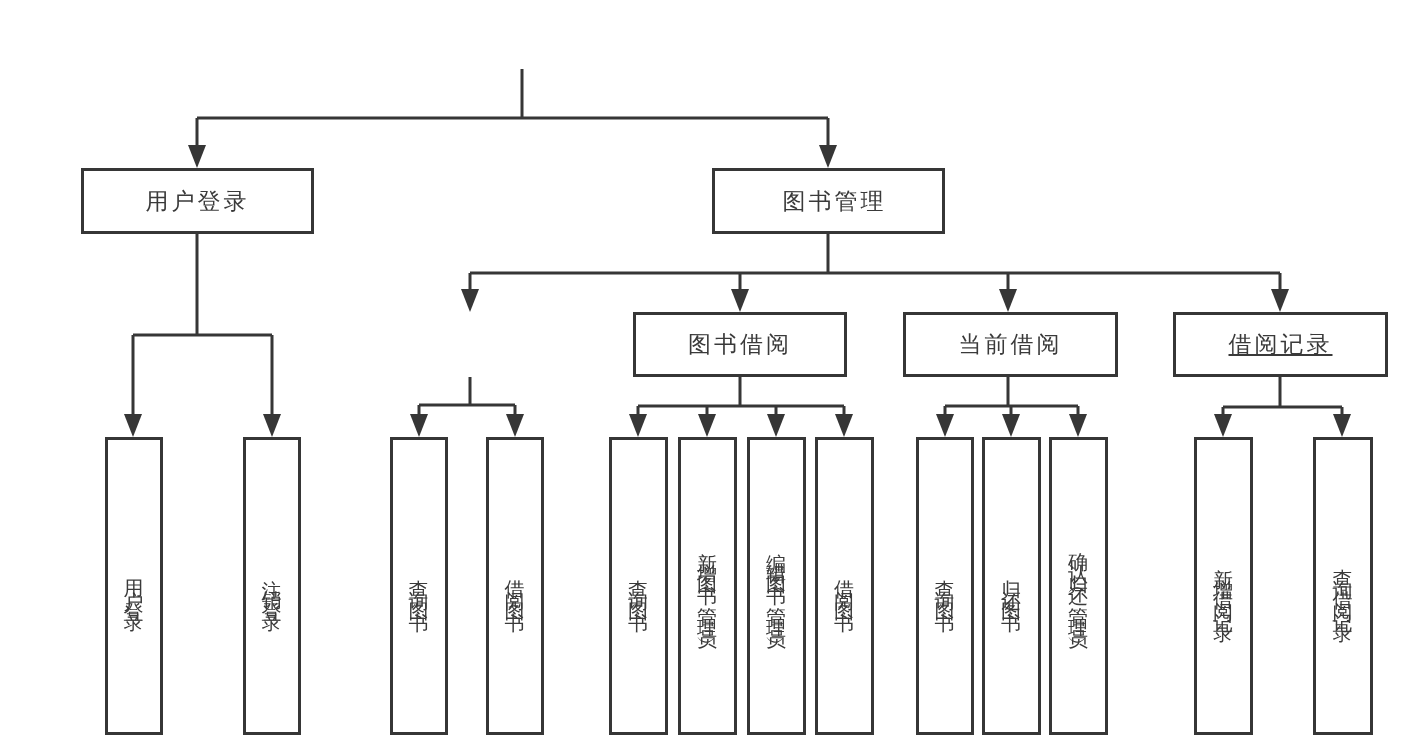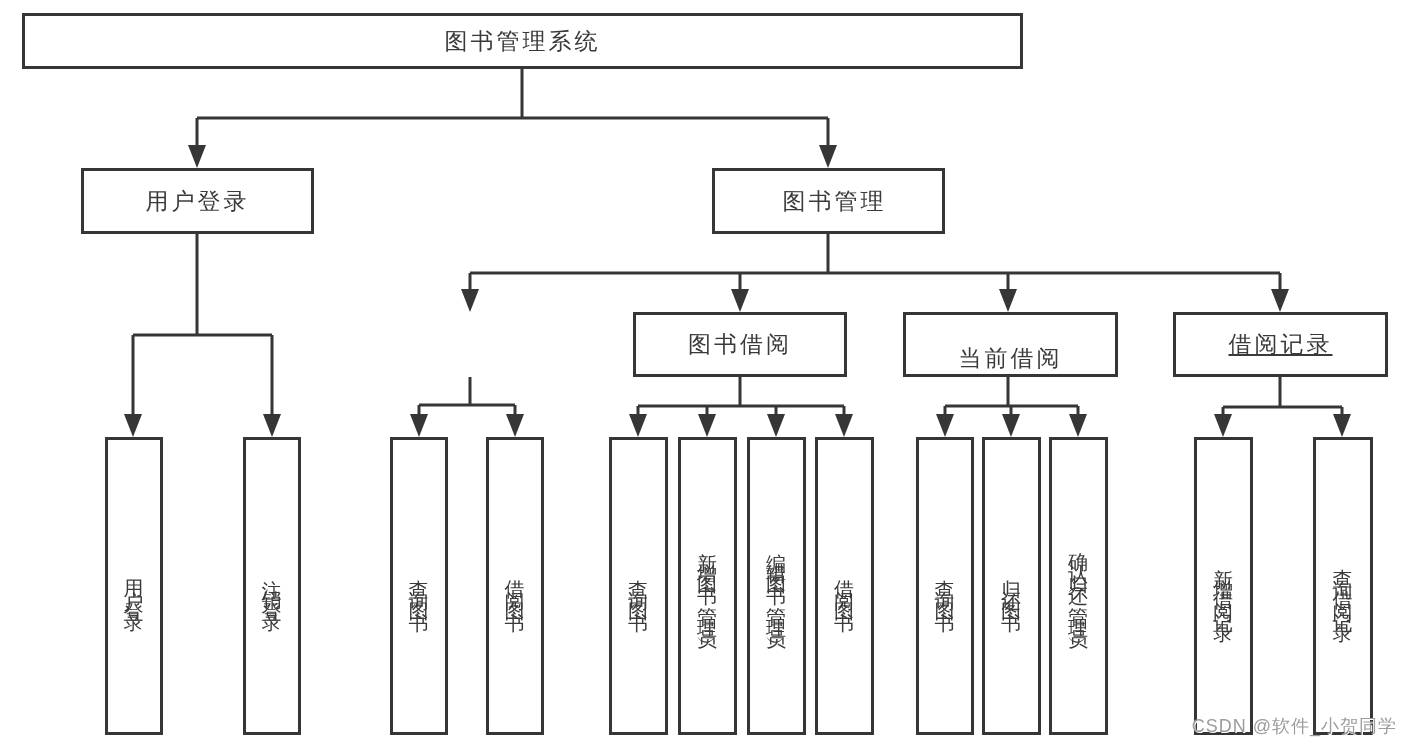--- a/index.html
+++ b/index.html
@@ -86,35 +86,32 @@
       <path d="M767 414 L785 414 L776 437 Z"></path>
       <path d="M835 414 L853 414 L844 437 Z"></path>
       <path d="M936 414 L954 414 L945 437 Z"></path>
       <path d="M1002 414 L1020 414 L1011 437 Z"></path>
       <path d="M1069 414 L1087 414 L1078 437 Z"></path>
       <path d="M1214 414 L1232 414 L1223 437 Z"></path>
       <path d="M1333 414 L1351 414 L1342 437 Z"></path>
     </g>
   </svg>
 
-  <div class="box" style="left:22px;top:13px;width:1001px;height:56px;">
-    <span class="hlabel">图书管理系统</span>
-  </div>
 
   <div class="box" style="left:81px;top:168px;width:233px;height:66px;">
     <span class="hlabel">用户登录</span>
   </div>
   <div class="box" style="left:712px;top:168px;width:233px;height:66px;padding-left:12px;">
     <span class="hlabel">图书管理</span>
   </div>
 
   <div class="box" style="left:633px;top:312px;width:214px;height:65px;">
     <span class="hlabel">图书借阅</span>
   </div>
-  <div class="box" style="left:903px;top:312px;width:215px;height:65px;align-items:flex-end;">
+  <div class="box" style="left:903px;top:312px;width:215px;height:65px;">
     <span class="hlabel">当前借阅</span>
   </div>
   <div class="box" style="left:1173px;top:312px;width:215px;height:65px;text-decoration:underline;">
     <span class="hlabel">借阅记录</span>
   </div>
 
   <div class="box vbox" style="left:105px;top:437px;width:58px;height:298px;">
     <span class="vlabel">用户登录</span>
   </div>
   <div class="box vbox" style="left:243px;top:437px;width:58px;height:298px;">
@@ -151,15 +148,14 @@
     <span class="vlabel">确认归还（管理员）</span>
   </div>
 
   <div class="box vbox" style="left:1194px;top:437px;width:59px;height:298px;">
     <span class="vlabel">新增借阅记录</span>
   </div>
   <div class="box vbox" style="left:1313px;top:437px;width:60px;height:298px;">
     <span class="vlabel">查询借阅记录</span>
   </div>
 
-  <div id="watermark">CSDN @软件_小贺同学</div>
 
 </div>
 
 </body></html>

